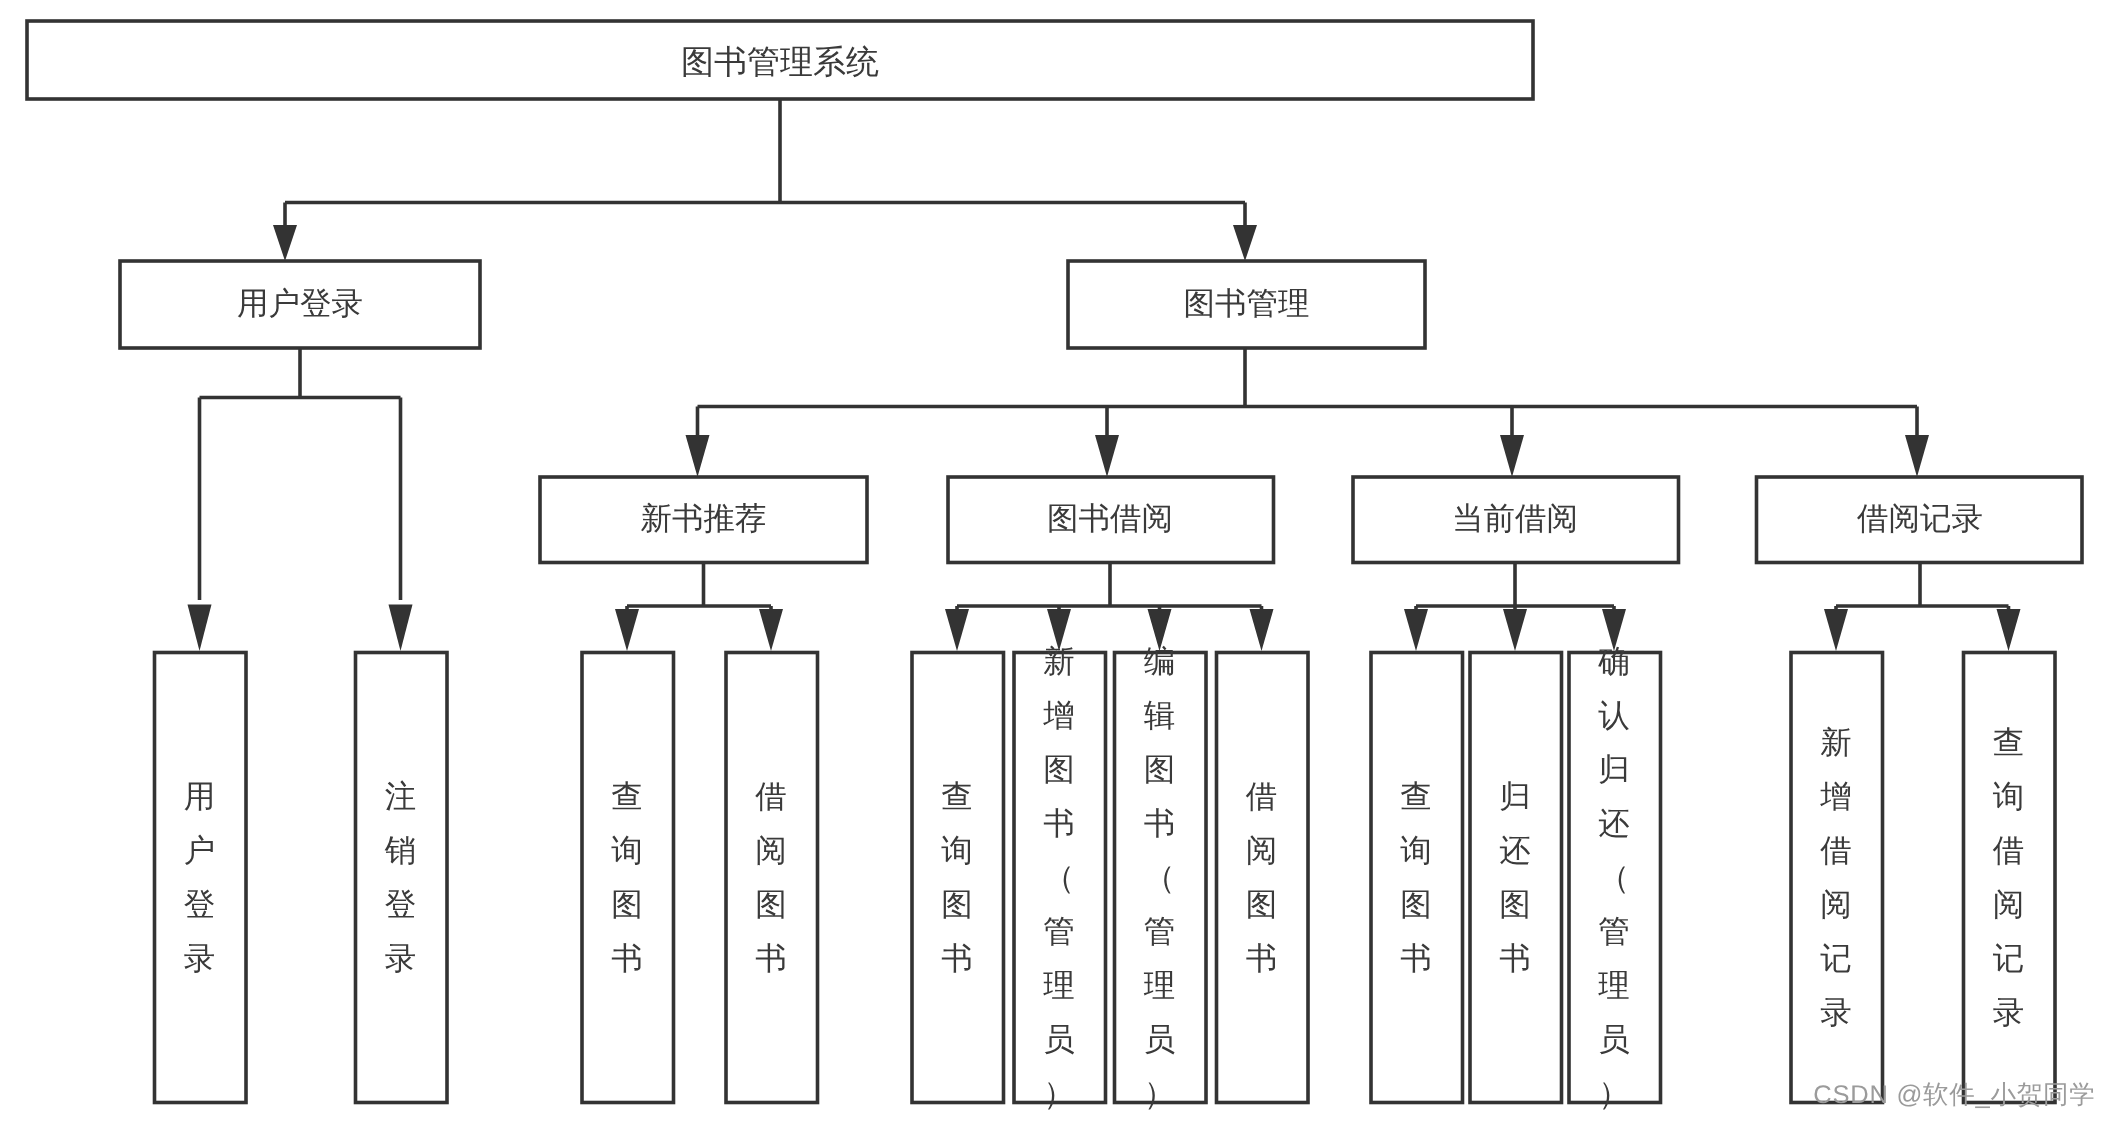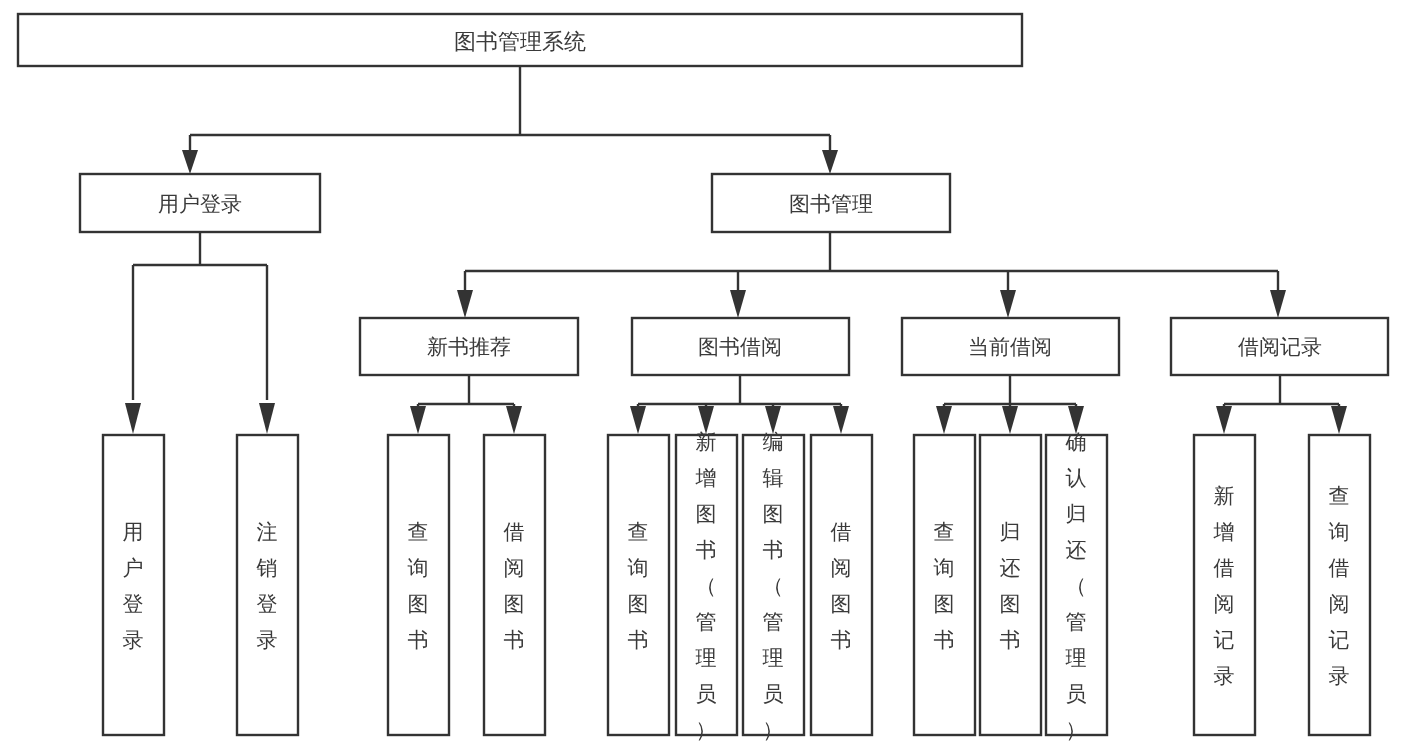--- a/index.html
+++ b/index.html
@@ -226,14 +226,15 @@
       <rect class="node-box" x="1194" y="435" width="61" height="300"></rect>
       <text class="node-label label-v" x="1224"><tspan x="1224" y="495">新</tspan><tspan x="1224" y="531">增</tspan><tspan x="1224" y="567">借</tspan><tspan x="1224" y="603">阅</tspan><tspan x="1224" y="639">记</tspan><tspan x="1224" y="675">录</tspan></text>
     </g>
     <g>
       <rect class="node-box" x="1309" y="435" width="61" height="300"></rect>
       <text class="node-label label-v" x="1339"><tspan x="1339" y="495">查</tspan><tspan x="1339" y="531">询</tspan><tspan x="1339" y="567">借</tspan><tspan x="1339" y="603">阅</tspan><tspan x="1339" y="639">记</tspan><tspan x="1339" y="675">录</tspan></text>
     </g>
 
   </svg>
 
+  <div class="watermark-text">CSDN @软件_小贺同学</div>
 
 </div>
 
 </body></html>

